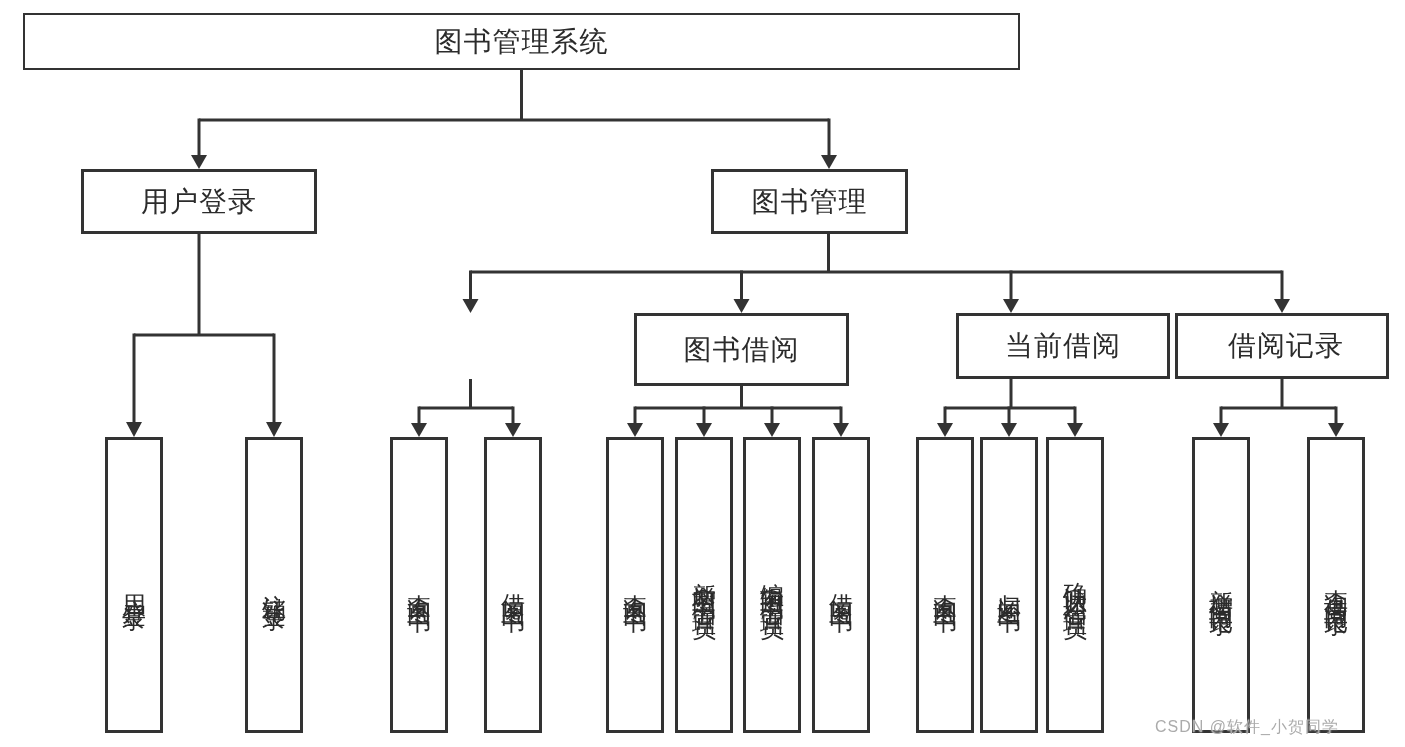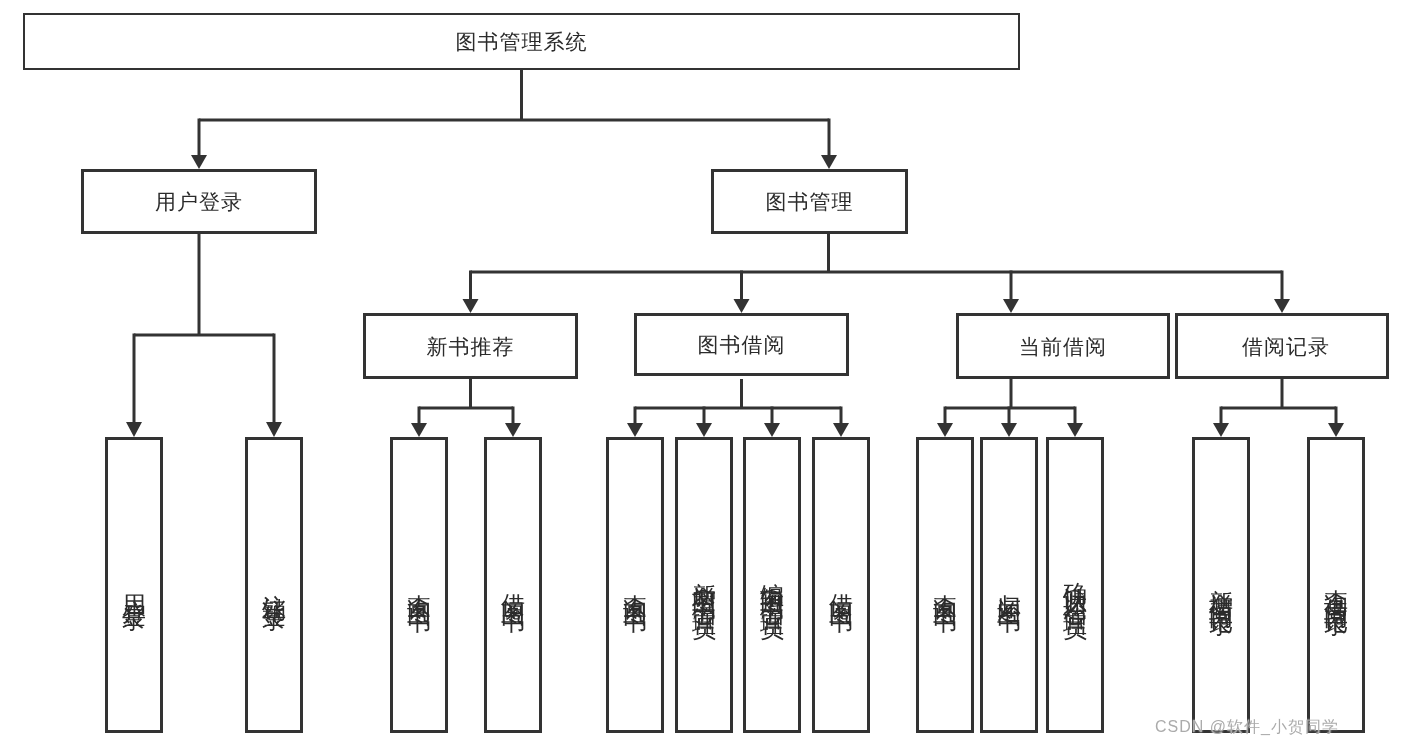--- a/index.html
+++ b/index.html
@@ -23,21 +23,21 @@
 
   .hbox{
     position:absolute;
     box-sizing:border-box;
     background:var(--box-bg);
     border:3px solid var(--line-color);
     display:flex;align-items:center;justify-content:center;
     z-index:2;
   }
   .hbox .hlabel{
-    font-size:21px;color:var(--text-color);
+    font-size:28px;color:var(--text-color);
     letter-spacing:1px;white-space:nowrap;line-height:1;
   }
   .vbox{
     position:absolute;
     top:437px;height:296px;width:58px;
     box-sizing:border-box;
     background:var(--box-bg);
     border:3px solid var(--line-color);
     display:flex;align-items:center;justify-content:center;
     z-index:2;
@@ -49,21 +49,21 @@
     white-space:nowrap;
   }
 
   
   #node-root{left:23px;top:13px;width:997px;height:57px;border-width:2px;}
   
   #node-user-login{left:81px;top:169px;width:236px;height:65px;}
   #node-book-management{left:711px;top:169px;width:197px;height:65px;}
   
   #node-new-book-recommend{left:363px;top:313px;width:215px;height:66px;}
-  #node-book-borrow{left:634px;top:313px;width:215px;height:63px;}
+  #node-book-borrow{left:634px;top:313px;width:215px;height:73px;}
   #node-current-borrow{left:956px;top:313px;width:214px;height:66px;}
   #node-borrow-records{left:1175px;top:313px;width:214px;height:66px;padding-left:8px;}
   
   #leaf-0{left:105px;}
   #leaf-1{left:245px;}
   #leaf-2{left:390px;}
   #leaf-3{left:484px;}
   #leaf-4{left:606px;}
   #leaf-5{left:675px;}
   #leaf-6{left:743px;}
@@ -166,23 +166,20 @@
     <span class="hlabel">图书管理系统</span>
   </div>
 
   <div class="hbox" id="node-user-login">
     <span class="hlabel">用户登录</span>
   </div>
   <div class="hbox" id="node-book-management">
     <span class="hlabel">图书管理</span>
   </div>
 
-  <div class="hbox" id="node-new-book-recommend">
-    <span class="hlabel">新书推荐</span>
-  </div>
   <div class="hbox" id="node-book-borrow">
     <span class="hlabel">图书借阅</span>
   </div>
   <div class="hbox" id="node-current-borrow">
     <span class="hlabel">当前借阅</span>
   </div>
   <div class="hbox" id="node-borrow-records">
     <span class="hlabel">借阅记录</span>
   </div>
 

